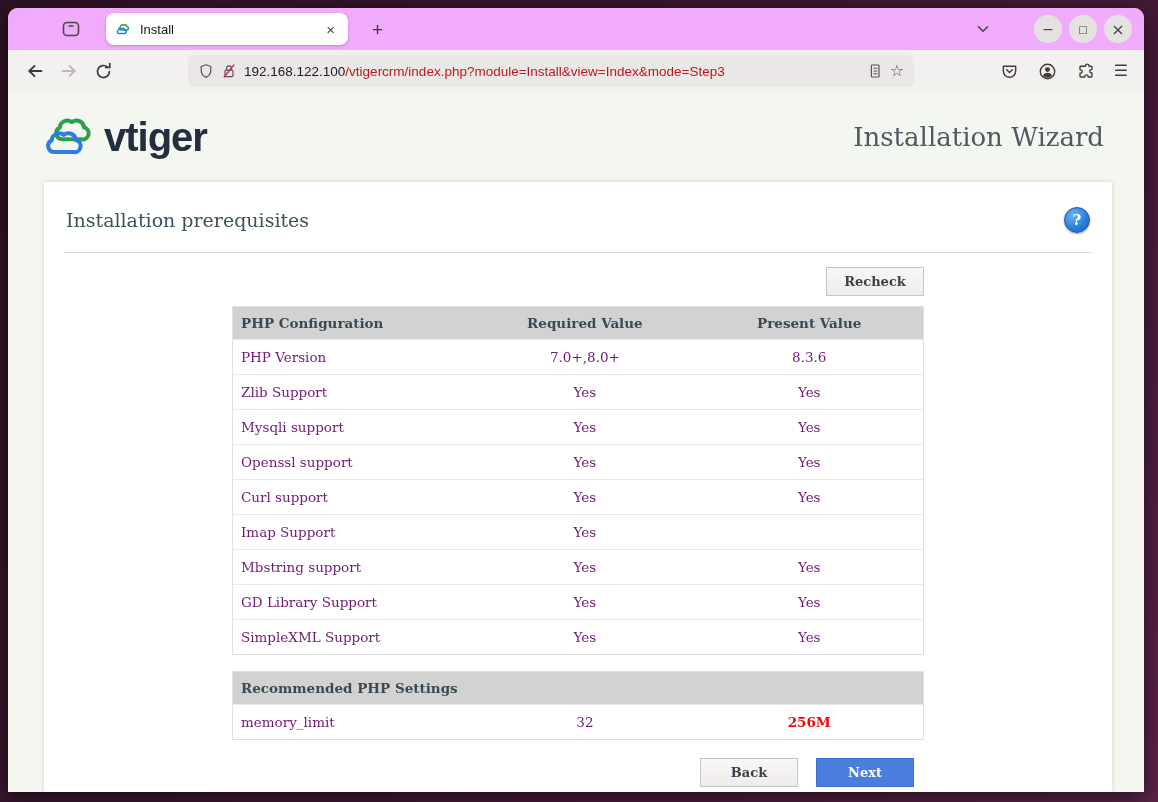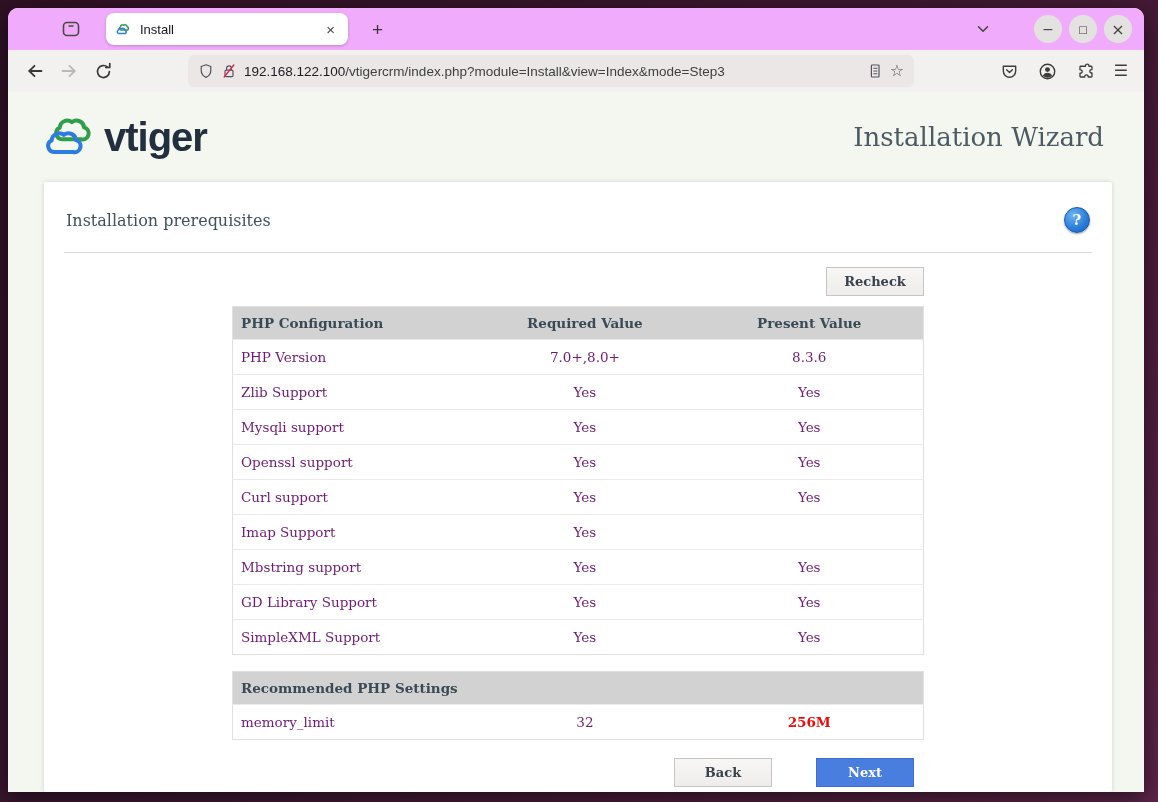--- a/index.html
+++ b/index.html
@@ -36,53 +36,53 @@
   .wbtn.cls{font-size:16px;}
   
   .navbar{height:42px;display:flex;align-items:center;padding:0 12px;flex:none;background:#f3f1f0;}
   .navbtn{width:30px;height:30px;display:flex;align-items:center;justify-content:center;border-radius:4px;margin-right:4px;}
   .urlbar{
     margin-left:66px;width:726px;height:32px;background:#eae7e6;border-radius:6px;
     display:flex;align-items:center;padding:0 10px;box-sizing:border-box;gap:7px;
   }
   .urltext{flex:1;font-size:13.5px;white-space:nowrap;overflow:hidden;}
   .url-host{color:#1c1b22;}
-  .url-path{color:#404040;}
+  .url-path{color:#b91c1c;}
   .star{font-size:16px;color:#55525e;font-family:"DejaVu Sans",sans-serif;line-height:1;}
   .nav-right{margin-left:auto;display:flex;gap:19px;align-items:center;padding-right:4px;}
   .menu-glyph{font-family:"DejaVu Sans",sans-serif;font-size:16px;color:#3f3c39;line-height:1;}
   
   .page{flex:1;background:#f3f7f0;display:flex;flex-direction:column;overflow:hidden;}
   .page-header{height:90px;flex:none;display:flex;align-items:center;padding:0 40px 0 32px;}
   .wordmark{font-size:40px;font-weight:bold;color:#232f3e;letter-spacing:-1px;margin-left:6px;line-height:1;}
   .wizard-title{
     margin-left:auto;font-family:"DejaVu Serif",serif;font-size:26px;color:#4c5a63;line-height:1;
   }
   .card{
     margin:0 32px 0 36px;background:#fff;flex:1;border-radius:2px;
     box-shadow:0 0 5px rgba(0,0,0,.14);display:flex;flex-direction:column;overflow:hidden;
   }
   .card-header{padding:25px 22px 0;display:flex;align-items:center;flex:none;}
-  .section-title{font-family:"DejaVu Serif",serif;font-size:16px;color:#3e525c;}
+  .section-title{font-family:"DejaVu Serif",serif;font-size:19px;color:#3e525c;}
   .help{
     margin-left:auto;width:24px;height:24px;border-radius:50%;
     background:radial-gradient(circle at 35% 30%,#6cb4f2,#2a7bd8 60%,#1a5fc0);
     border:1px solid #1656ae;color:#fff;font-family:"DejaVu Serif",serif;font-weight:bold;
     font-size:15px;display:flex;align-items:center;justify-content:center;
     box-shadow:0 1px 2px rgba(0,0,0,.35);
   }
   .card-divider{margin:19px 20px 0;border-bottom:1px solid #dadada;flex:none;}
   .content{width:692px;margin:14px auto 0;flex:none;}
   .recheck-row{text-align:right;margin-bottom:10px;}
   .btn{
     font-family:"DejaVu Serif",serif;font-weight:bold;font-size:13px;
     border-radius:0;padding:6px 0;width:98px;text-align:center;cursor:pointer;display:inline-block;box-sizing:border-box;
   }
   .btn-gray{background:linear-gradient(#f8f7f6,#efeceb);border:1px solid #c7c5c3;color:#37424c;}
-  .btn-blue{background:#4a7ede;border:1px solid #3a6ed6;color:#fff;margin-left:26px;}
+  .btn-blue{background:#4a7ede;border:1px solid #3a6ed6;color:#fff;}
   table{width:100%;border-collapse:collapse;background:#fff;border:1px solid #e0e0e0;}
   th{
     background:#d2d2d2;color:#3a4a55;font-family:"DejaVu Serif",serif;font-weight:bold;
     font-size:13.5px;padding:8px;text-align:center;
   }
   th.first, td.first{text-align:left;margin-left:24px;}
   td{
     font-family:"DejaVu Serif",serif;font-size:13.5px;color:#701a75;
     padding:9px 8px;text-align:center;border-top:1px solid #e9e9e9;
   }

